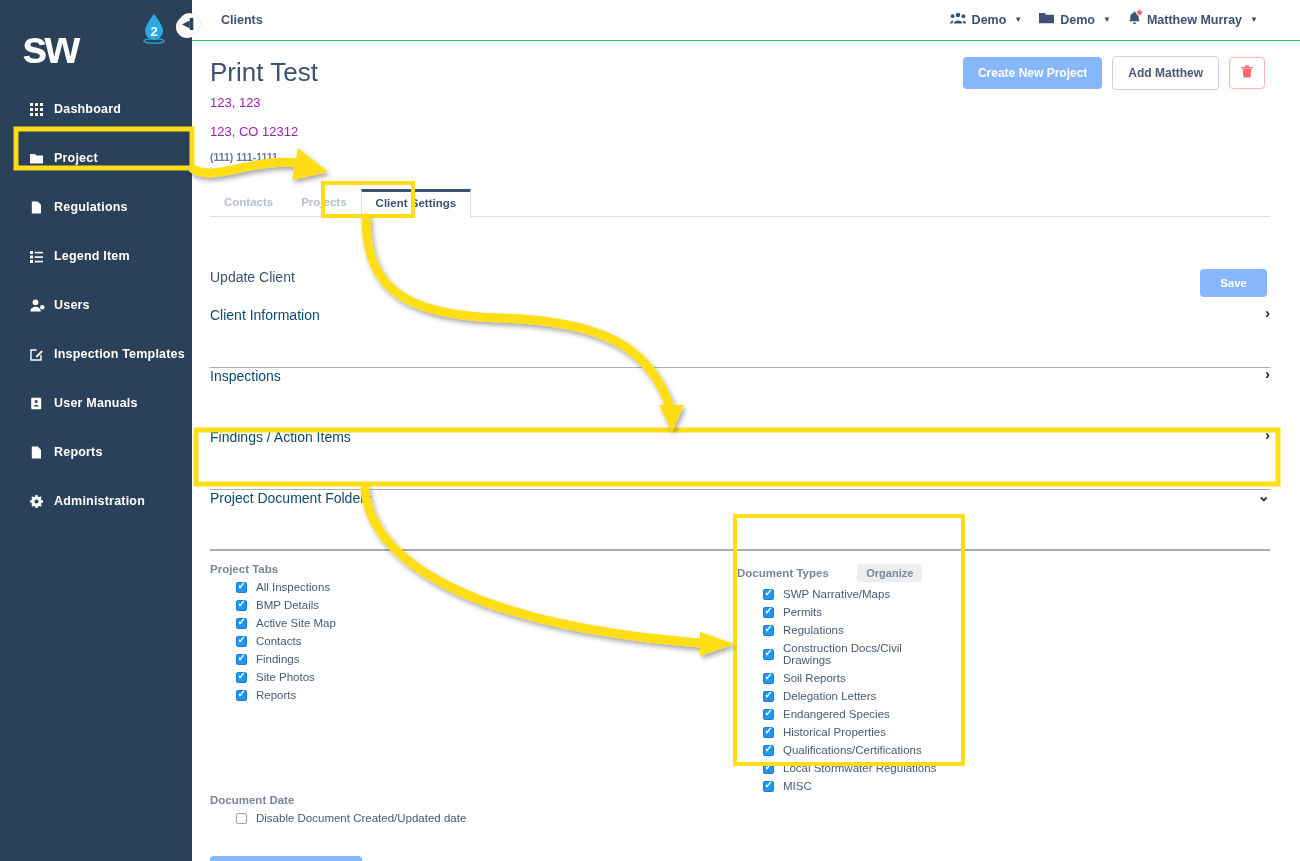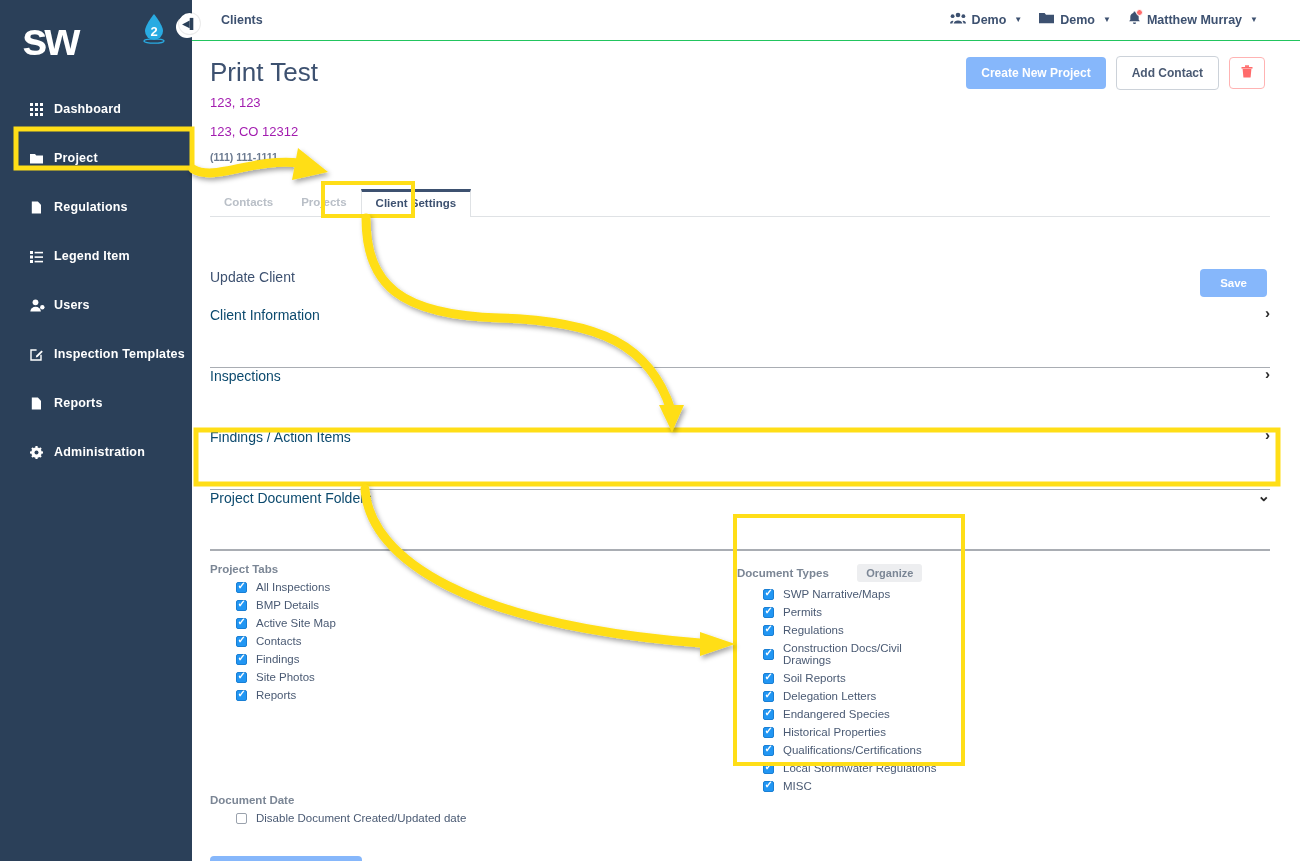--- a/index.html
+++ b/index.html
@@ -13,21 +13,21 @@
 
   
   #sidebar {
     position:absolute; left:0; top:0; width:192px; height:861px;
     background:#2b4059;
   }
   #logo-area {
     height:76px; position:relative;
   }
   .logo-sw {
-    position:absolute; left:22px; top:16px;
+    position:absolute; left:22px; top:24px;
     font-size:46px; font-weight:bold; color:#ffffff;
     letter-spacing:-3px; line-height:46px;
     font-family:"Liberation Sans", sans-serif;
   }
   .logo-drop {
     position:absolute; left:143px; top:14px; width:22px; height:30px;
   }
   .logo-k {
     position:absolute; left:176px; top:16px;
     width:22px; height:22px; border-radius:50%;
@@ -311,20 +311,32 @@
         <svg width="13" height="13" viewBox="0 0 13 13">
             <g fill="none" stroke="#fff" stroke-width="1.4">
           <path d="M11 6.8 V12 H1 V2 h5.6"></path>
             </g>
           <path fill="#fff" d="M6.3 7.6 l5.2-5.2 1.3 1.3 -5.2 5.2 -1.8 0.5 z"></path>
         </svg>
       </span>
       <span class="lbl">Inspection Templates</span>
     </div>
 
+    <div class="nav-item">
+      <span class="ico">
+        <svg width="13" height="13" viewBox="0 0 13 13">
+            <g fill="#fff">
+          <rect x="1.2" y="0.7" width="10" height="11.6" rx="1"></rect>
+          <circle cx="6.2" cy="4.6" r="1.5" fill="#2b4059"></circle>
+          <path d="M3.6 9.6 a2.7 2.2 0 0 1 5.3 0 Z" fill="#2b4059"></path>
+        </g>
+          </svg>
+      </span>
+      <span class="lbl">User Manuals</span>
+    </div>
 
     <div class="nav-item">
       <span class="ico">
         <svg width="13" height="13" viewBox="0 0 13 13">
             <path fill="#fff" d="M1.8 0.5 h6 L11 3.7 V12.5 H1.8 Z"></path>
           </svg>
       </span>
       <span class="lbl">Reports</span>
     </div>
 
@@ -403,21 +415,21 @@
 
 <div id="main">
 
   <div id="client-title">Print Test</div>
   <div class="addr" id="addr1">123, 123</div>
   <div class="addr" id="addr2">123, CO 12312</div>
   <div class="addr" id="phone">(111) 111-1111</div>
 
   <div id="action-btns">
     <button class="btn-primary">Create New Project</button>
-    <button class="btn-outline">Add Contact</button>
+    <button class="btn-outline">Add Matthew</button>
     <button class="btn-danger">
       <svg width="12" height="13" viewBox="0 0 12 13">
           <g fill="#ff6b6b">
         <rect x="0.5" y="2" width="11" height="1.6"></rect>
         <rect x="4" y="0.3" width="4" height="1.6"></rect>
         <path d="M1.6 4 h8.8 l-0.8 8.6 H2.4 Z"></path>
       </g>
         </svg>
     </button>
   </div>

